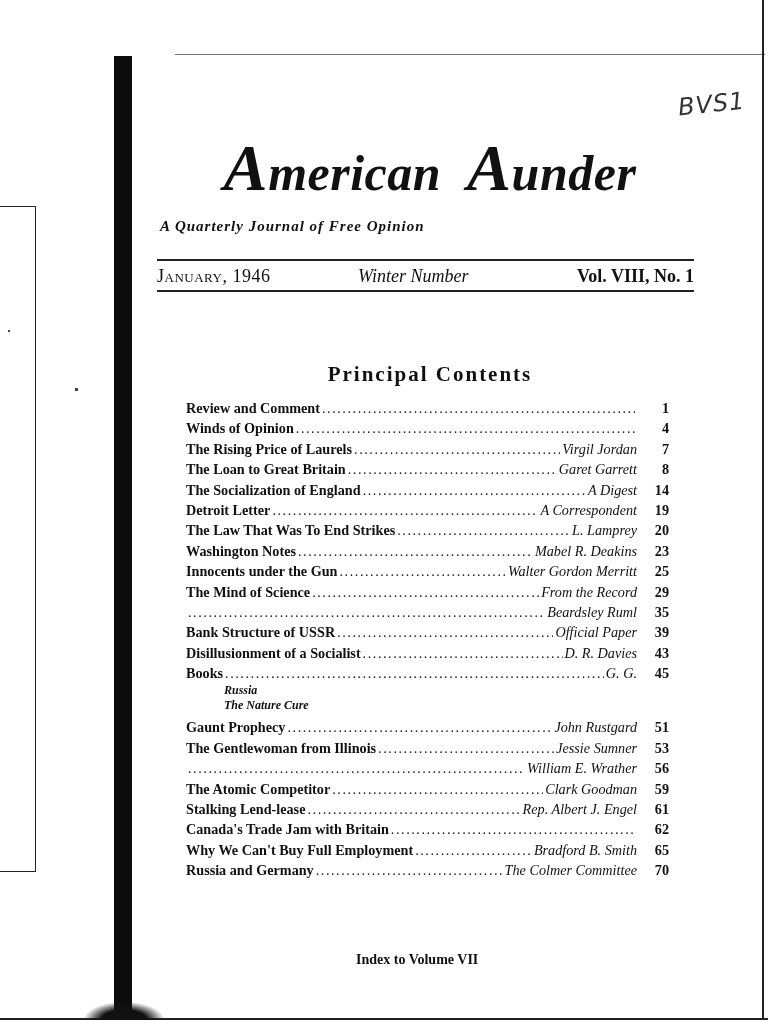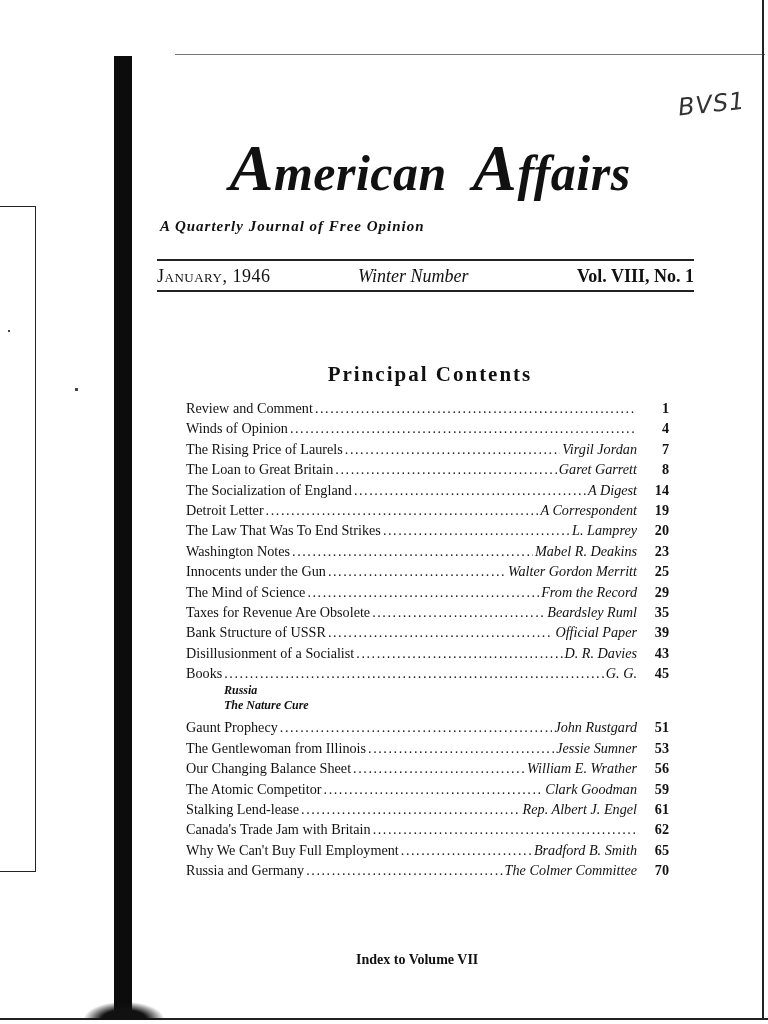--- a/index.html
+++ b/index.html
@@ -50,21 +50,21 @@
     .contents-title {
       position: absolute; left: 180px; top: 362px; width: 500px; text-align: center;
       font-family: "Liberation Serif", serif; font-weight: bold; font-size: 21px; letter-spacing: 2px;
     }
     .toc { position: absolute; left: 186px; top: 398px; width: 483px; }
     .toc-row {
       position: relative; height: 20.4px; line-height: 20.4px;
       font-family: "Liberation Serif", serif; font-size: 14.2px;
       display: flex; align-items: baseline; white-space: nowrap; overflow: hidden;
     }
-    .toc-row .t { font-weight: normal; flex: 0 0 auto; }
+    .toc-row .t { font-weight: bold; flex: 0 0 auto; }
     .toc-row .dots {
       flex: 1 1 auto; overflow: hidden; margin: 0 2px; letter-spacing: 2.2px; color: #222;
     }
     .toc-row .dots::before {
       content: ". . . . . . . . . . . . . . . . . . . . . . . . . . . . . . . . . . . . . . . . . . . . . . . . . . . . . . . . . . . . . . . . . . . . . . . . . . . . . . . . . . . .";
       letter-spacing: -1px;
     }
     .toc-row .a { font-style: italic; flex: 0 0 auto; }
     .toc-row .p { flex: 0 0 32px; text-align: right; font-weight: bold; }
     .sub-row {
@@ -83,21 +83,21 @@
 <div class="top-rule"></div>
 <div class="right-rule"></div>
 <div class="bottom-rule"></div>
 <div class="spine"></div>
 <div class="spine-foot"></div>
 <div class="left-box"></div>
 
 <div class="handwriting">BVS1</div>
 
 <div class="masthead">
-  <span class="cap">A</span><span>merican</span>&nbsp;&nbsp;<span class="cap">A</span><span>ffairs</span>
+  <span class="cap">A</span><span>merican</span>&nbsp;&nbsp;<span class="cap">A</span><span>under</span>
 </div>
 <div class="subtitle">A Quarterly Journal of Free Opinion</div>
 
 <div class="hrule" style="top:259px;"></div>
 <div class="issue-line">
   <span class="date">January, 1946</span>
   <span class="season">Winter Number</span>
   <span class="vol">Vol. VIII, No. 1</span>
 </div>
 <div class="hrule" style="top:290px;"></div>
@@ -159,21 +159,20 @@
       <span class="a">Walter Gordon Merritt</span>
       <span class="p">25</span>
     </div>
   <div class="toc-row">
       <span class="t">The Mind of Science</span>
       <span class="dots"></span>
       <span class="a">From the Record</span>
       <span class="p">29</span>
     </div>
   <div class="toc-row">
-      <span class="t">Taxes for Revenue Are Obsolete</span>
       <span class="dots"></span>
       <span class="a">Beardsley Ruml</span>
       <span class="p">35</span>
     </div>
   <div class="toc-row">
       <span class="t">Bank Structure of USSR</span>
       <span class="dots"></span>
       <span class="a">Official Paper</span>
       <span class="p">39</span>
     </div>
@@ -197,21 +196,20 @@
       <span class="a">John Rustgard</span>
       <span class="p">51</span>
     </div>
   <div class="toc-row">
       <span class="t">The Gentlewoman from Illinois</span>
       <span class="dots"></span>
       <span class="a">Jessie Sumner</span>
       <span class="p">53</span>
     </div>
   <div class="toc-row">
-      <span class="t">Our Changing Balance Sheet</span>
       <span class="dots"></span>
       <span class="a">William E. Wrather</span>
       <span class="p">56</span>
     </div>
   <div class="toc-row">
       <span class="t">The Atomic Competitor</span>
       <span class="dots"></span>
       <span class="a">Clark Goodman</span>
       <span class="p">59</span>
     </div>

